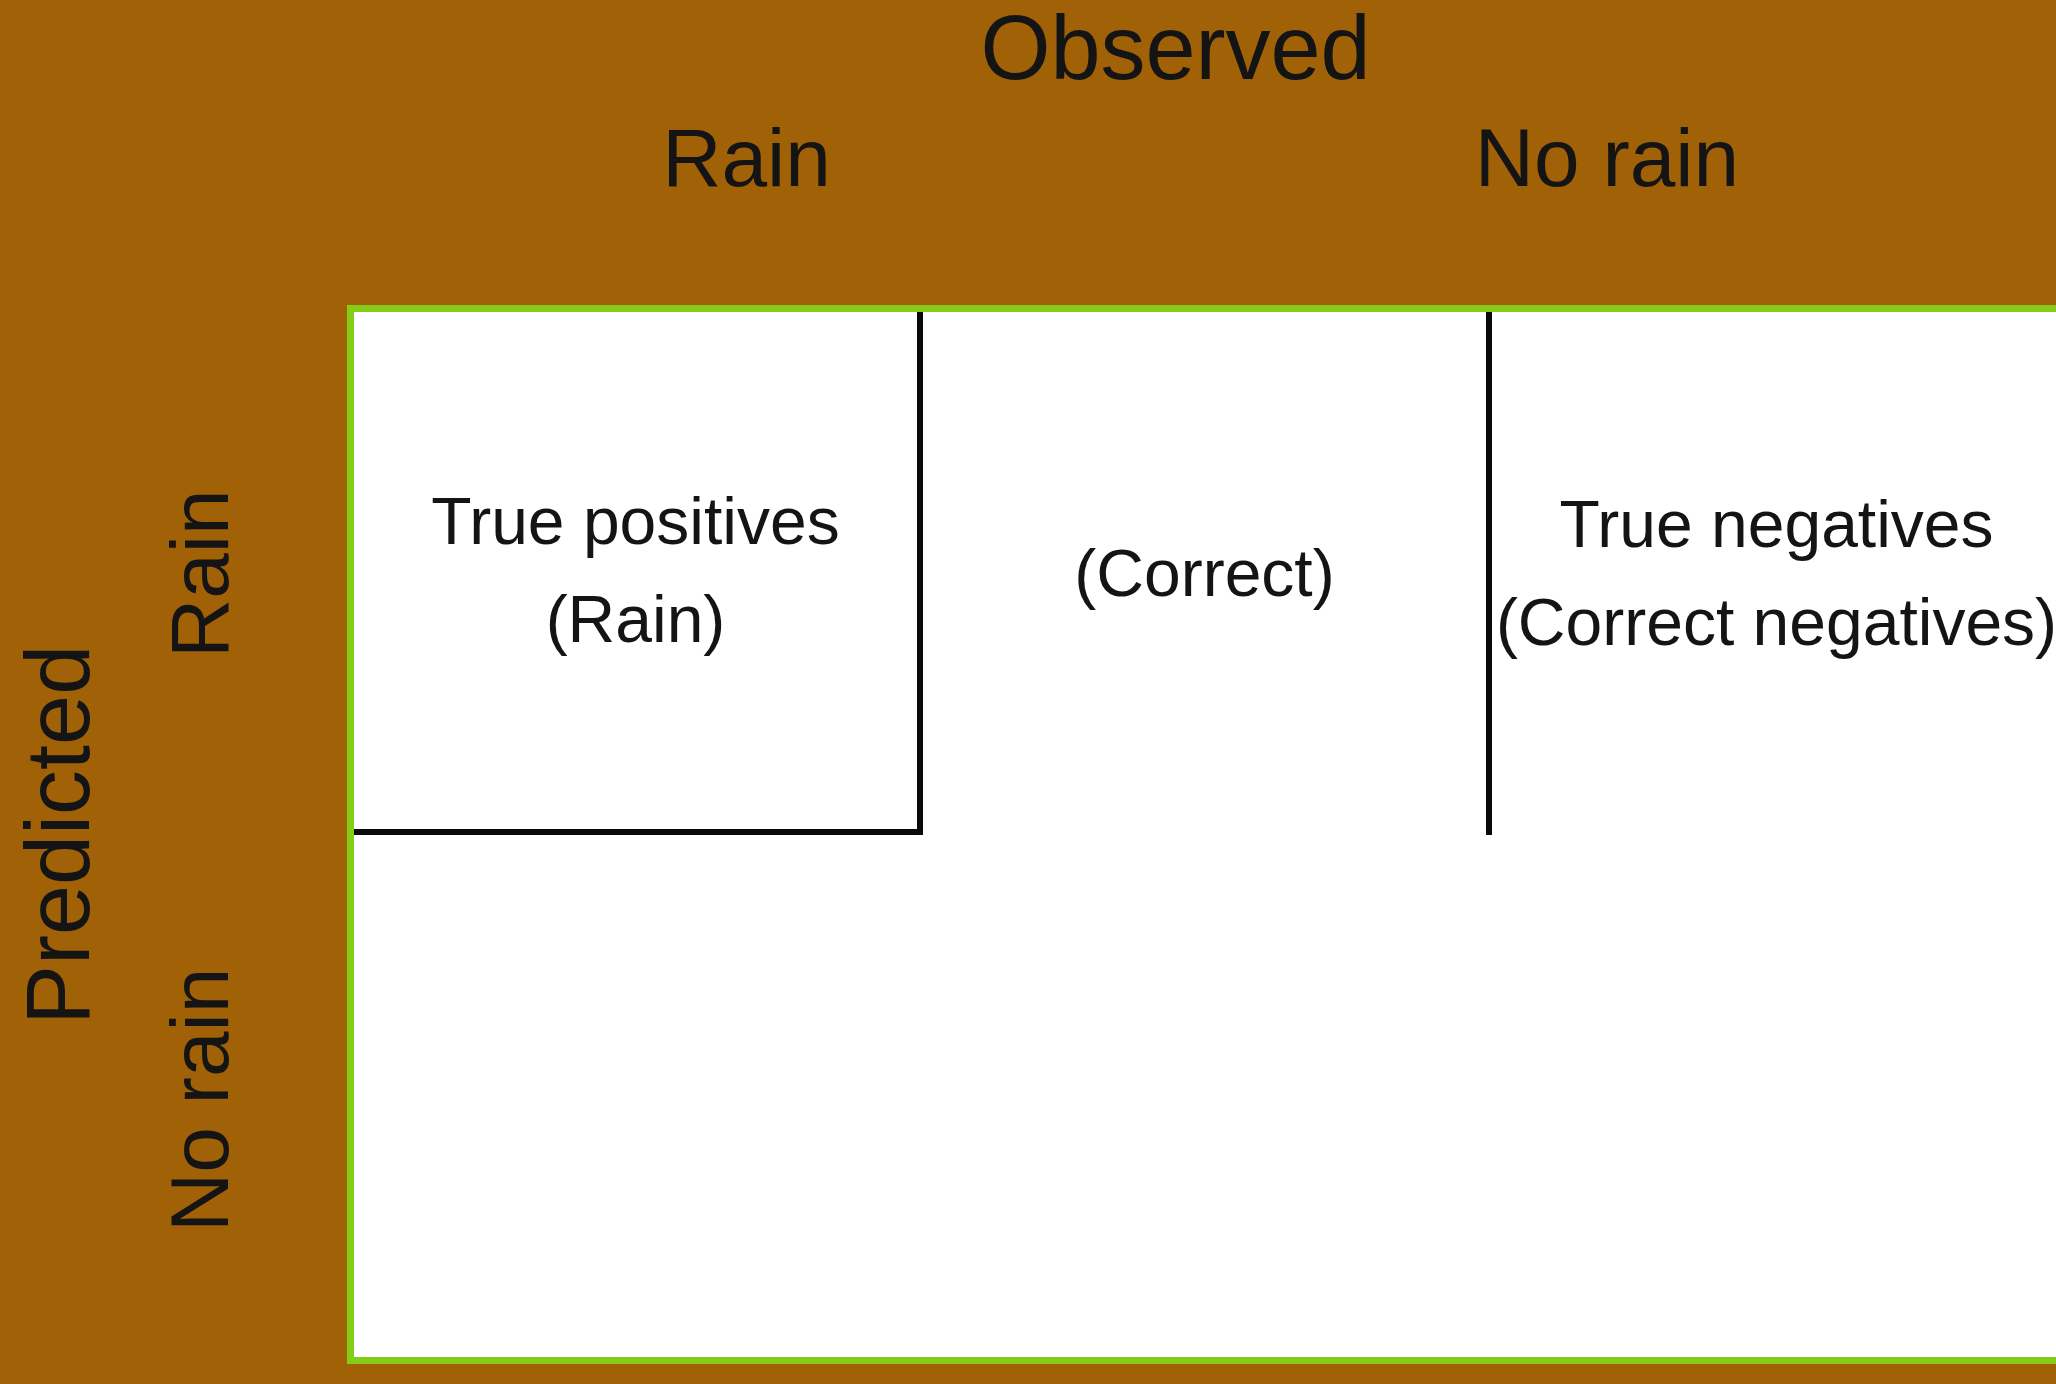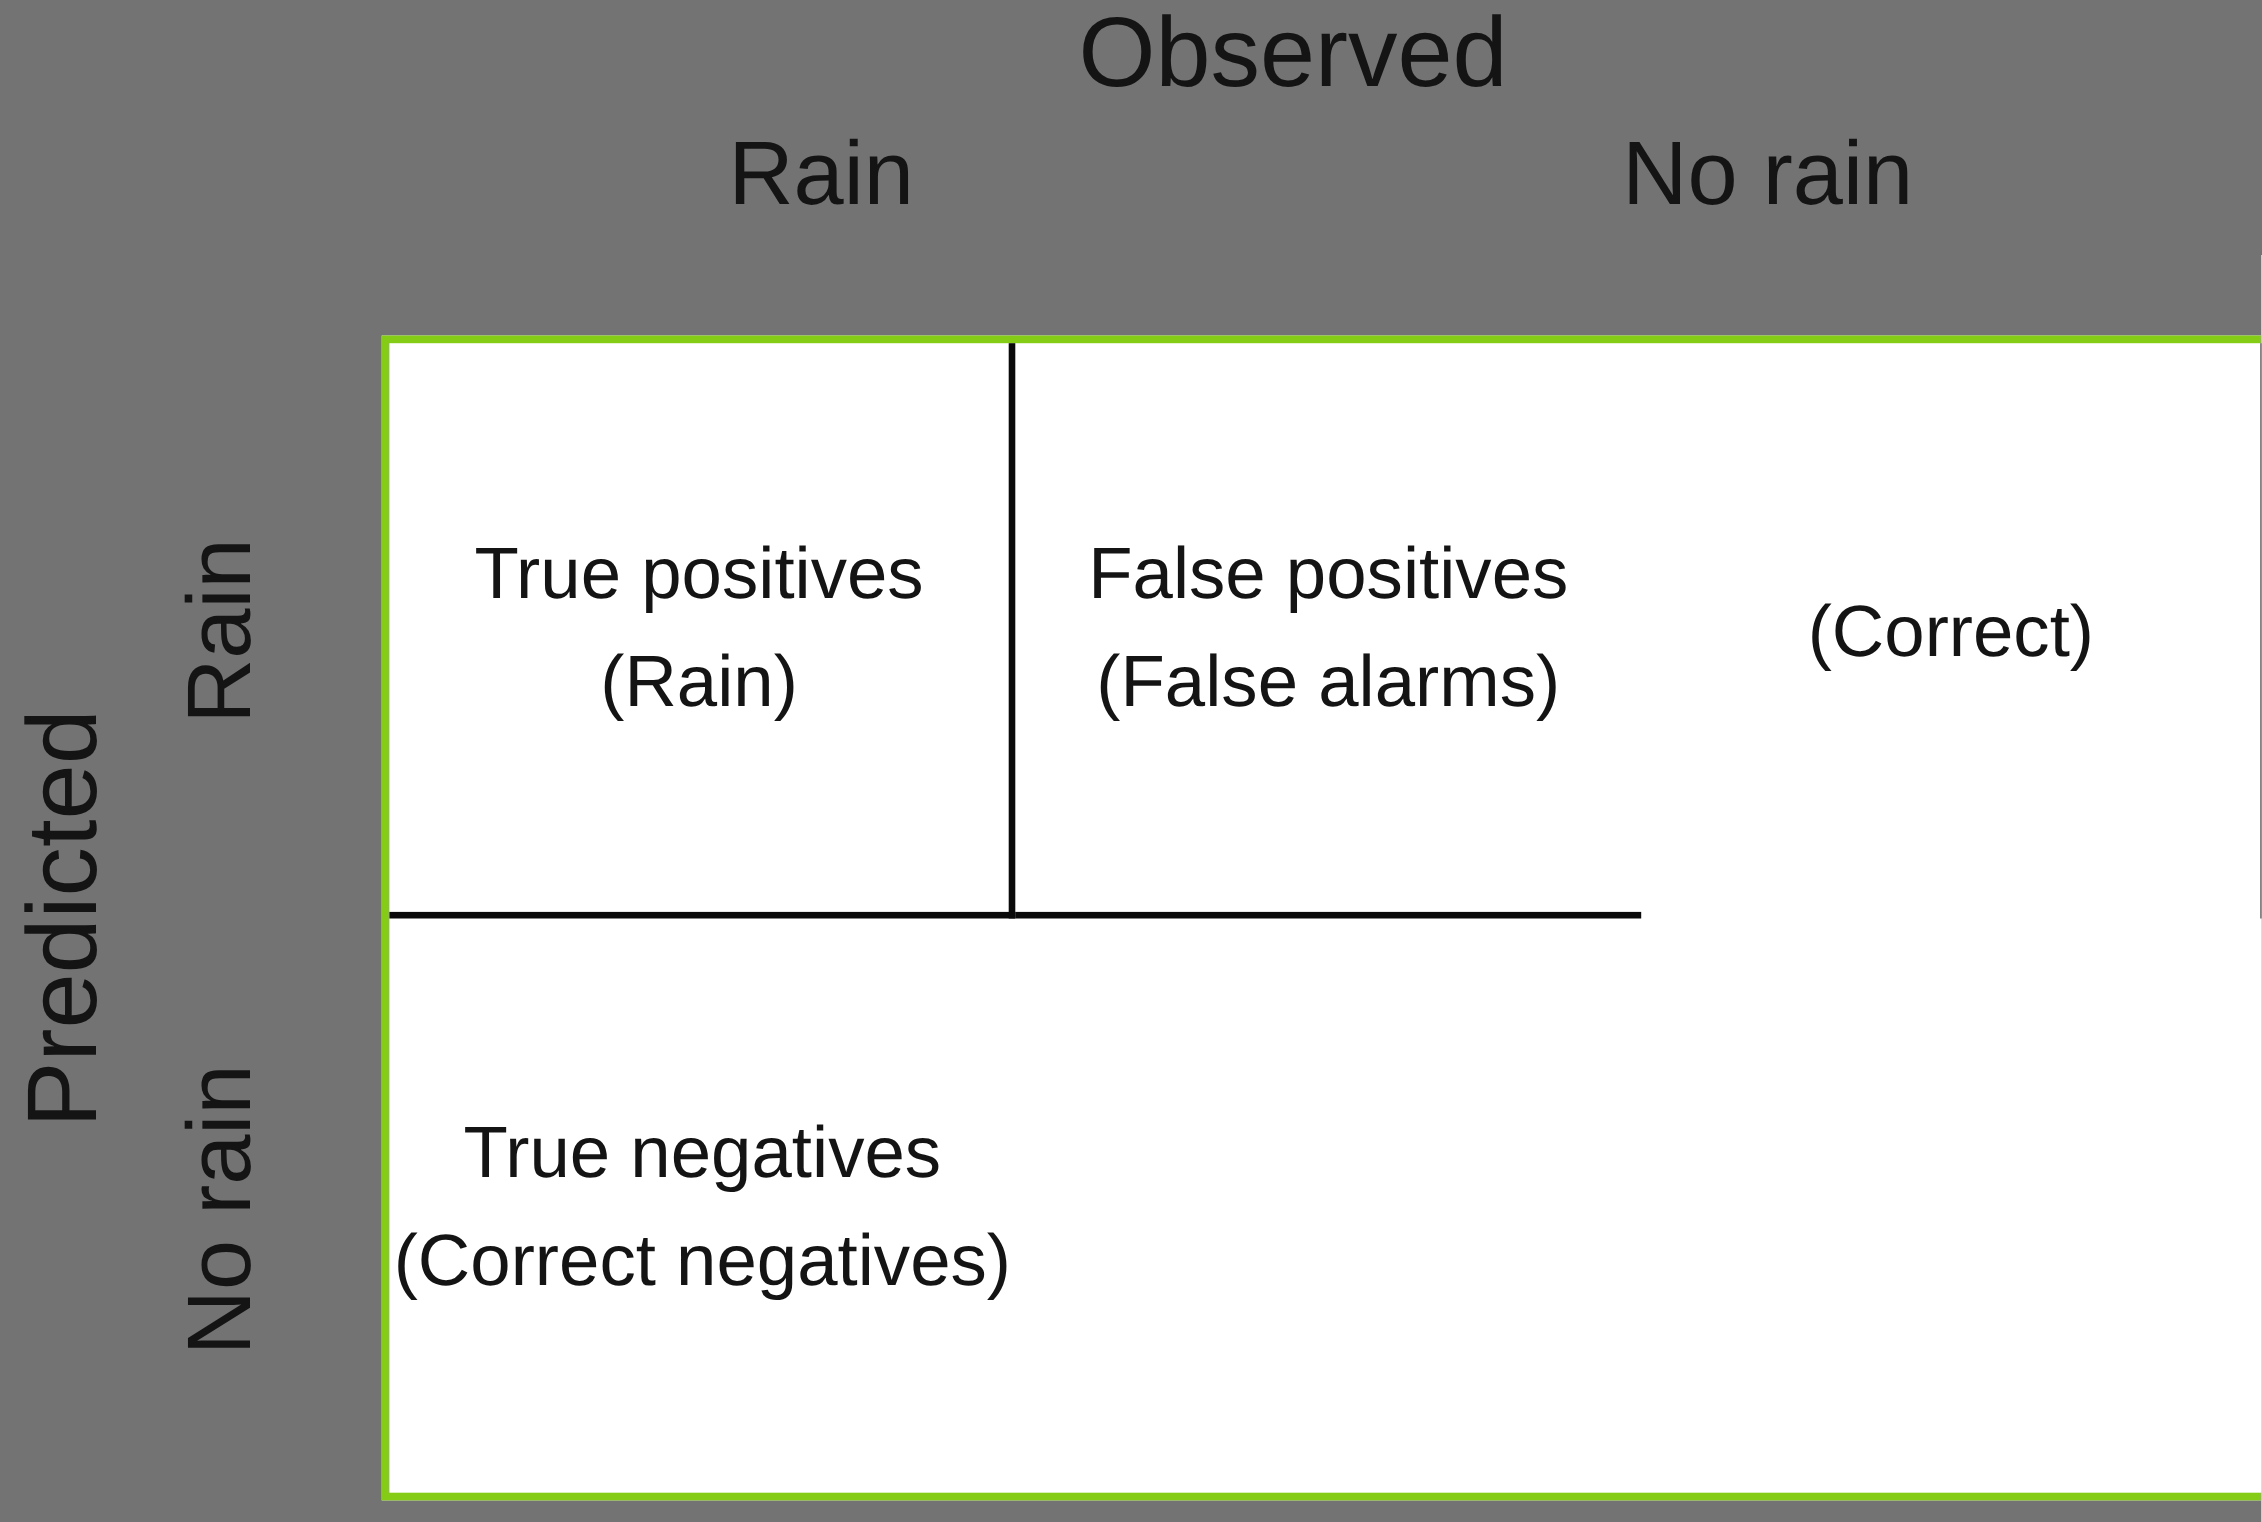--- a/index.html
+++ b/index.html
@@ -4,21 +4,21 @@
 <style>
   html, body {
     margin: 0;
     padding: 0;
     background: #ffffff;
   }
   .canvas {
     position: relative;
     width: 2056px;
     height: 1384px;
-    background: #737373;
+    background: #a16207;
     font-family: "Liberation Sans", sans-serif;
     color: #141414;
     overflow: hidden;
   }
   
   .observed-title {
     position: absolute;
     left: 315px;
     top: -4px;
     width: 1721px;
@@ -107,24 +107,20 @@
 
   <div class="vlabel row-header row2">No rain</div>
 
   <div class="matrix-table">
 
     <div class="cell tl">
       <div>True positives</div>
       <div>(Rain)</div>
     </div>
 
-    <div class="cell tr">
-      <div>False positives</div>
-      <div>(False alarms)</div>
-    </div>
 
     <div class="cell bl">
       <div>(Correct)</div>
     </div>
 
     <div class="cell br">
       <div>True negatives</div>
       <div>(Correct negatives)</div>
     </div>
 

